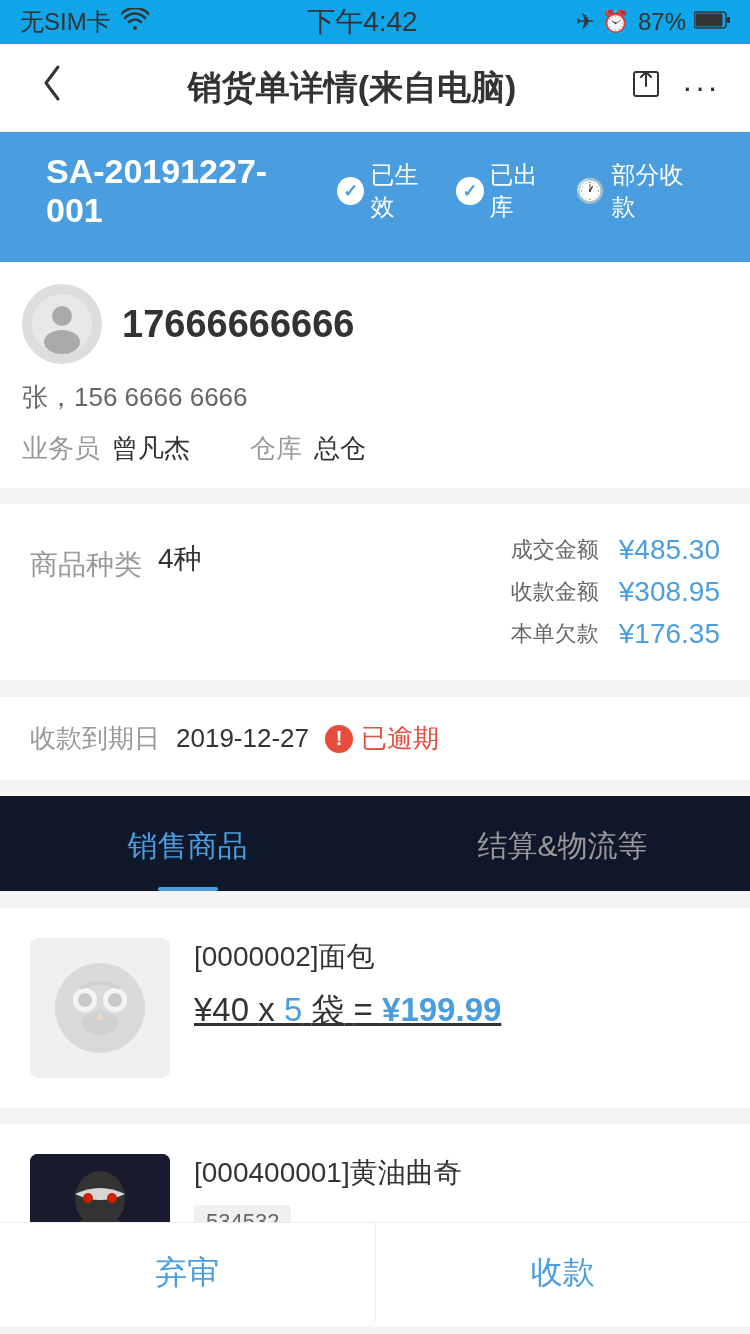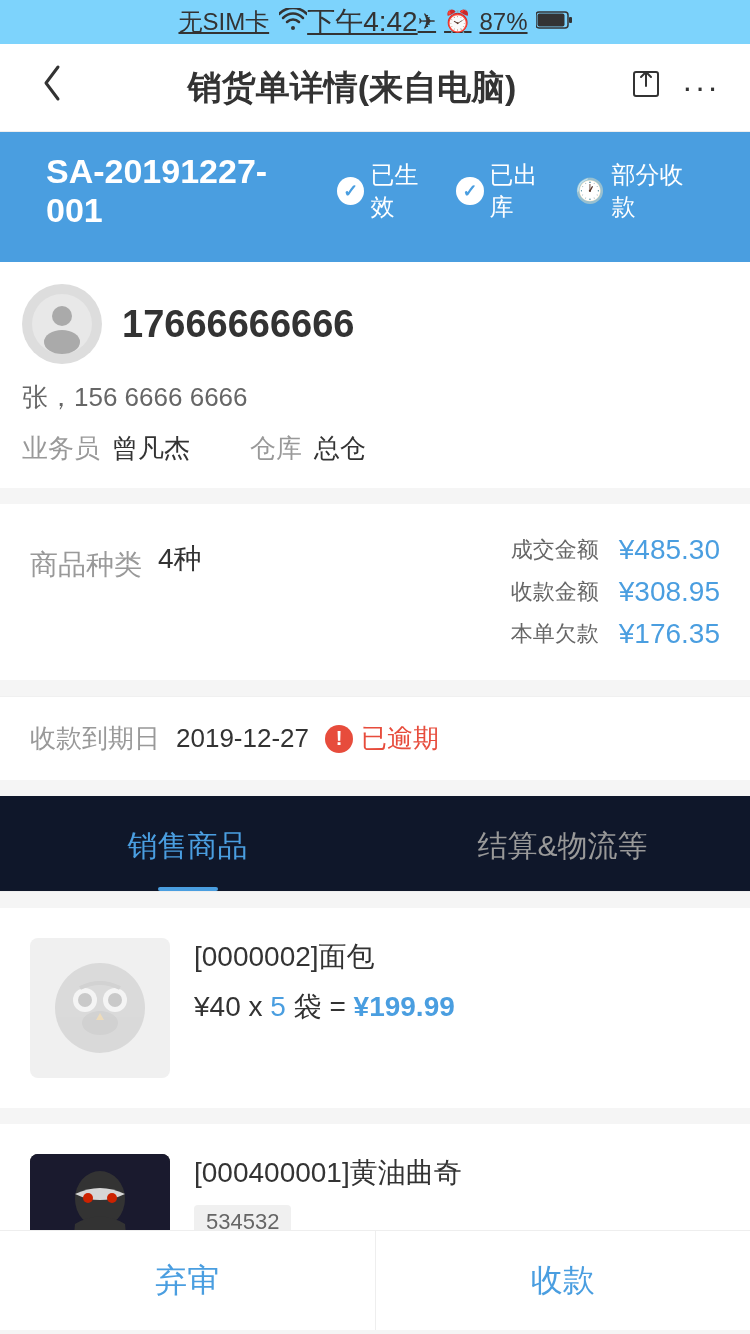--- a/index.html
+++ b/index.html
@@ -9,28 +9,27 @@
       min-height: 1334px;
       font-family: -apple-system, 'PingFang SC', 'Helvetica Neue', sans-serif;
       background: #f5f5f5;
       font-size: 28px;
       color: #333;
     }
 
     
     .status-bar {
       height: 44px;
-      background: #7dd3fc;
-      display: flex;
-      align-items: center;
-      justify-content: center;
+      background: #0ea5e9;
+      display: flex;
+      align-items: center;
+      justify-content: space-between;
       padding: 0 20px;
       font-size: 24px;
       font-weight: 500;
-      text-decoration: underline;
     }
     .status-left { display: flex; align-items: center; gap: 10px; }
     .status-right { display: flex; align-items: center; gap: 8px; }
 
     
     .nav-bar {
       height: 88px;
       background: #fff;
       display: flex;
       align-items: center;
@@ -294,35 +293,36 @@
     .product-sku {
       display: inline-block;
       background: #f0f0f0;
       color: #666;
       font-size: 22px;
       padding: 4px 12px;
       border-radius: 4px;
       margin-bottom: 12px;
     }
     .product-price {
-      font-size: 28px;
-      color: #333;
+      font-size: 33px;
+      color: #333;
+      text-decoration: underline;
     }
     .product-price .qty {
       color: #4A9EE0;
     }
     .product-price .total {
       color: #4A9EE0;
       font-weight: 600;
     }
 
     
     .bottom-bar {
       position: fixed;
-      bottom: 4px;
+      bottom: 12px;
       width: 750px;
       height: 100px;
       background: #fff;
       border-top: 1px solid #eee;
       display: flex;
     }
     .bottom-btn {
       flex: 1;
       display: flex;
       align-items: center;

